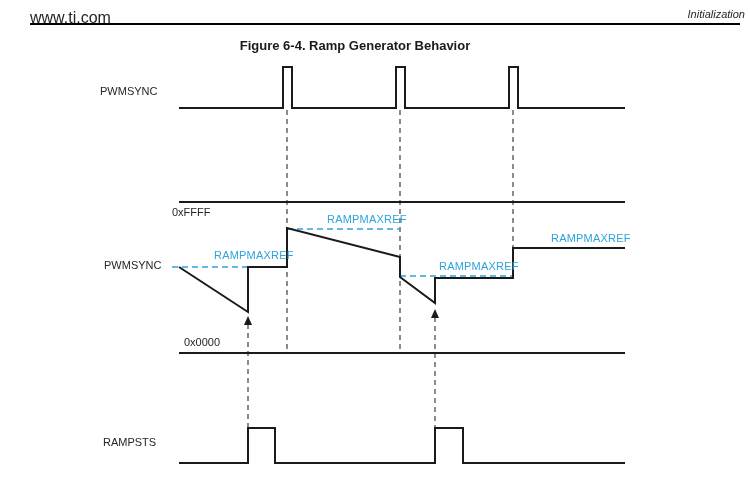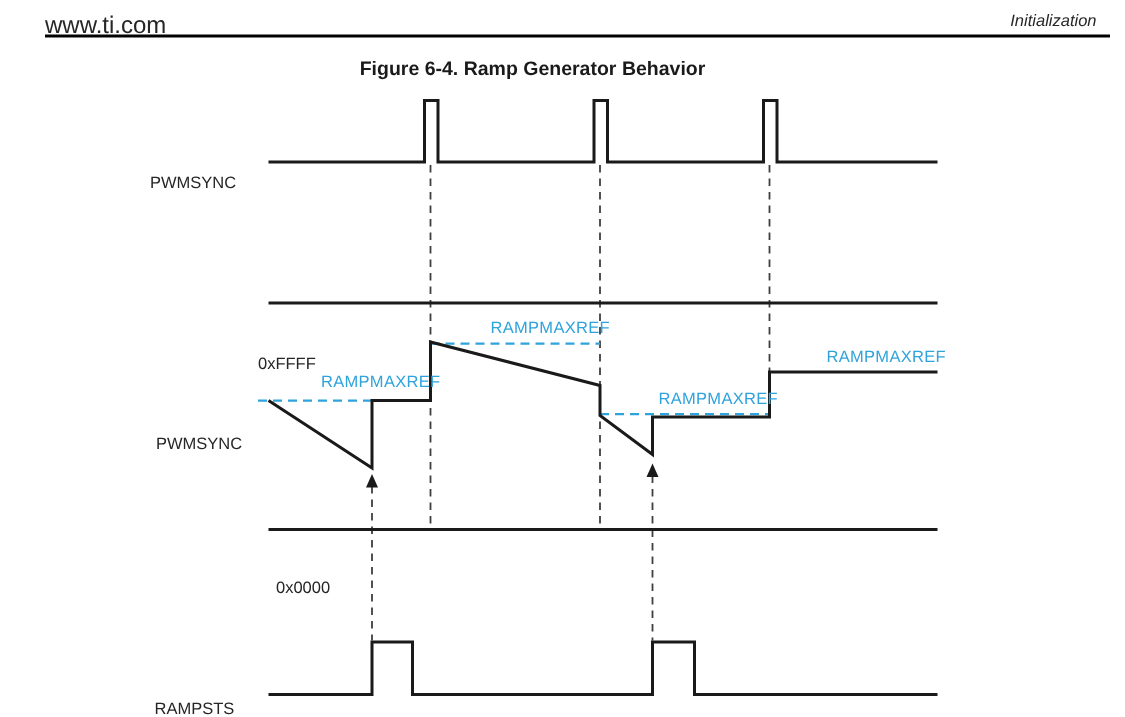--- a/index.html
+++ b/index.html
@@ -1,25 +1,25 @@
 <!DOCTYPE html>
 <html style="--accent: #2EA3DC;"><head>
 <meta charset="utf-8">
 <style>
   html,body{margin:0;padding:0;background:#ffffff;}
   body{
     width:750px;height:478px;position:relative;overflow:hidden;
     font-family:"Liberation Sans","DejaVu Sans",sans-serif;color:#262626;
   }
   .hdr-left{position:absolute;left:30px;top:9px;font-size:16px;}
-  .hdr-right{position:absolute;right:19px;top:8px;font-size:11px;font-style:italic;}
+  .hdr-right{position:absolute;right:5px;top:8px;font-size:11px;font-style:italic;}
   .hdr-rule{position:absolute;left:30px;top:23px;width:710px;height:2px;background:#000;}
   .fig-title{position:absolute;left:0;top:38px;width:710px;text-align:center;
     font-size:13px;font-weight:bold;color:#1a1a1a;}
-  .lbl{position:absolute;font-size:11px;color:#262626;white-space:nowrap;margin-top:31px;}
+  .lbl{position:absolute;font-size:11px;color:#262626;white-space:nowrap;}
   .ref{position:absolute;font-size:11px;color:var(--accent,#2EA3DC);white-space:nowrap;letter-spacing:.2px;padding-left:32px;}
   svg.wave{position:absolute;left:0;top:0;}
 </style>
 </head>
 <body>
 
 <span class="hdr-left">www.ti.com</span>
 <span class="hdr-right">Initialization</span>
 <div class="hdr-rule"></div>
 
@@ -40,18 +40,18 @@
     <line stroke="#1A1A1A" stroke-width="2" fill="none" x1="179" y1="353" x2="625" y2="353"></line>
     <path stroke="#1A1A1A" stroke-width="2" fill="none" d="M179 108H283V67h9V108H396V67h9V108H509V67h9V108H625" stroke-linejoin="miter"></path>
     <polyline stroke="#1A1A1A" stroke-width="2" fill="none" points="179,267 248,312 248,267 287,267 287,228 400,257 400,277 435,303 435,278 513,278 513,248 625,248" stroke-linejoin="miter"></polyline>
     <path stroke="#1A1A1A" stroke-width="2" fill="none" d="M179 463H248V428H275V463H435V428H463V463H625" stroke-linejoin="miter"></path>
   </svg>
 
 <span class="lbl" style="left:100px;top:85px">PWMSYNC</span>
 <span class="lbl" style="left:104px;top:259px">PWMSYNC</span>
 <span class="lbl" style="left:103px;top:436px">RAMPSTS</span>
 <span class="lbl" style="left:172px;top:206px">0xFFFF</span>
-<span class="lbl" style="left:184px;top:355px">0x0000</span>
+<span class="lbl" style="left:184px;top:336px">0x0000</span>
 
 <span class="ref" style="left:182px;top:249px">RAMPMAXREF</span>
 <span class="ref" style="left:295px;top:213px">RAMPMAXREF</span>
 <span class="ref" style="left:407px;top:260px">RAMPMAXREF</span>
 <span class="ref" style="left:519px;top:232px">RAMPMAXREF</span>
 
 </body></html>

